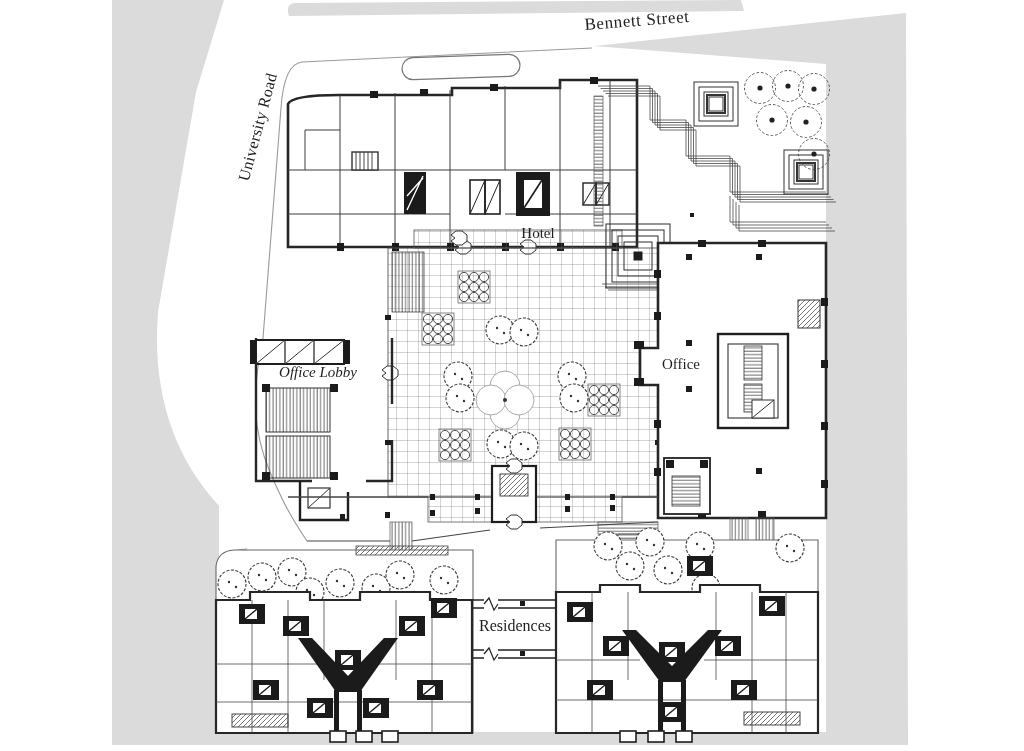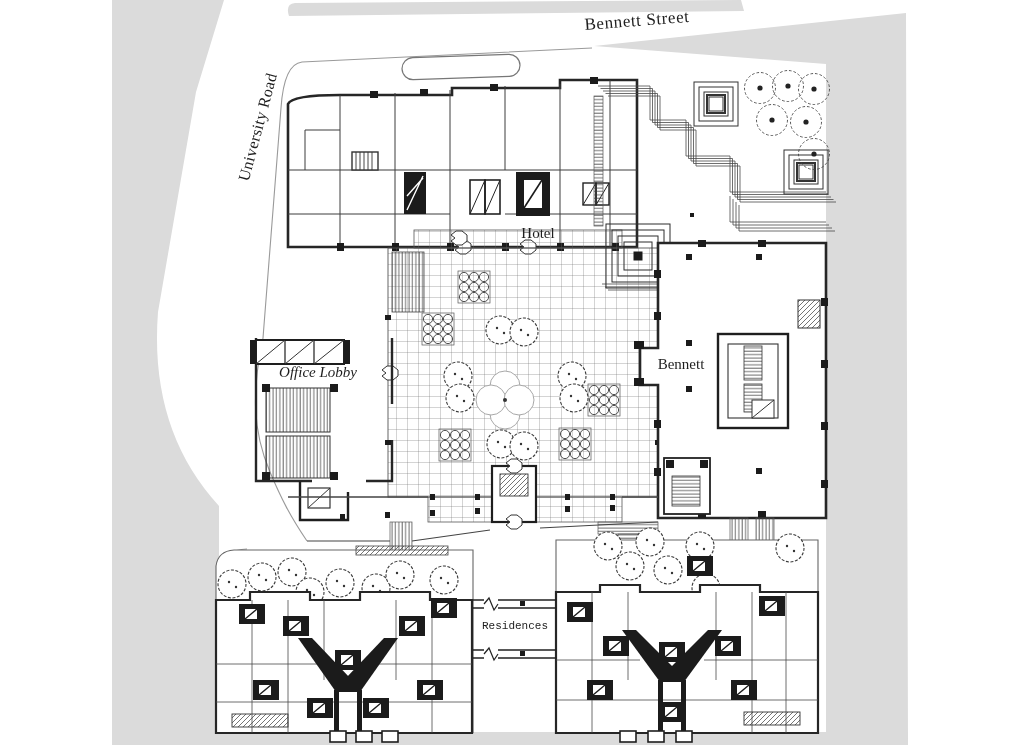--- a/index.html
+++ b/index.html
@@ -19,21 +19,21 @@
   .plan-label{
     position:absolute;color:#1e1e1e;white-space:nowrap;
     transform:translate(-50%,-50%);
     font-family:"Liberation Serif","DejaVu Serif",serif;
   }
   .lbl-bennett{left:637px;top:21px;font-size:17px;letter-spacing:.6px;transform:translate(-50%,-50%) rotate(-4.5deg);}
   .lbl-university{left:258px;top:127px;font-size:16px;letter-spacing:.4px;transform:translate(-50%,-50%) rotate(-75deg);}
   .lbl-hotel{left:534px;top:233px;font-size:15px;padding-left:8px;}
   .lbl-office{left:318px;top:372px;font-size:15px;font-style:italic;}
   .lbl-retail{left:681px;top:364px;font-size:15px;}
-  .lbl-residences{left:515px;top:626px;font-size:11px;font-family:Liberation Mono, monospace;}
+  .lbl-residences{left:515px;top:626px;font-size:16px;}
 </style>
 </head>
 <body>
 
 <div class="stage">
 
 <svg width="1024" height="751" viewBox="0 0 1024 751">
   <defs>
     <pattern id="gridFine" width="11" height="11" patternUnits="userSpaceOnUse">
       <path d="M11,0 H0 V11" fill="none" stroke="#6f6f6f" stroke-width="0.6"></path>
@@ -440,16 +440,16 @@
       <rect x="520" y="601" width="5" height="5" fill="#1b1b1b"></rect>
       <rect x="520" y="651" width="5" height="5" fill="#1b1b1b"></rect>
     </g>
   </g>
 </svg>
 
 <div class="plan-label lbl-bennett">Bennett Street</div>
 <div class="plan-label lbl-university">University Road</div>
 <div class="plan-label lbl-hotel">Hotel</div>
 <div class="plan-label lbl-office">Office Lobby</div>
-<div class="plan-label lbl-retail">Bennett</div>
+<div class="plan-label lbl-retail">Office</div>
 <div class="plan-label lbl-residences">Residences</div>
 
 </div>
 
 </body></html>

